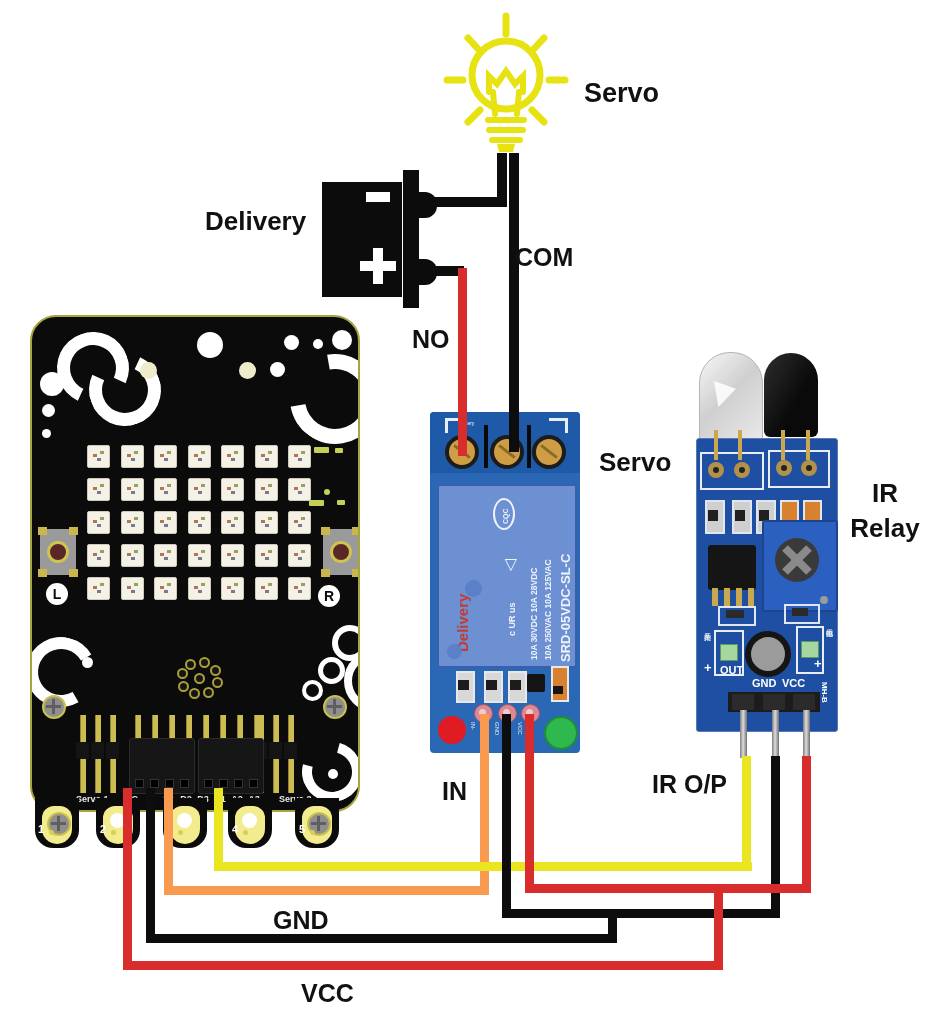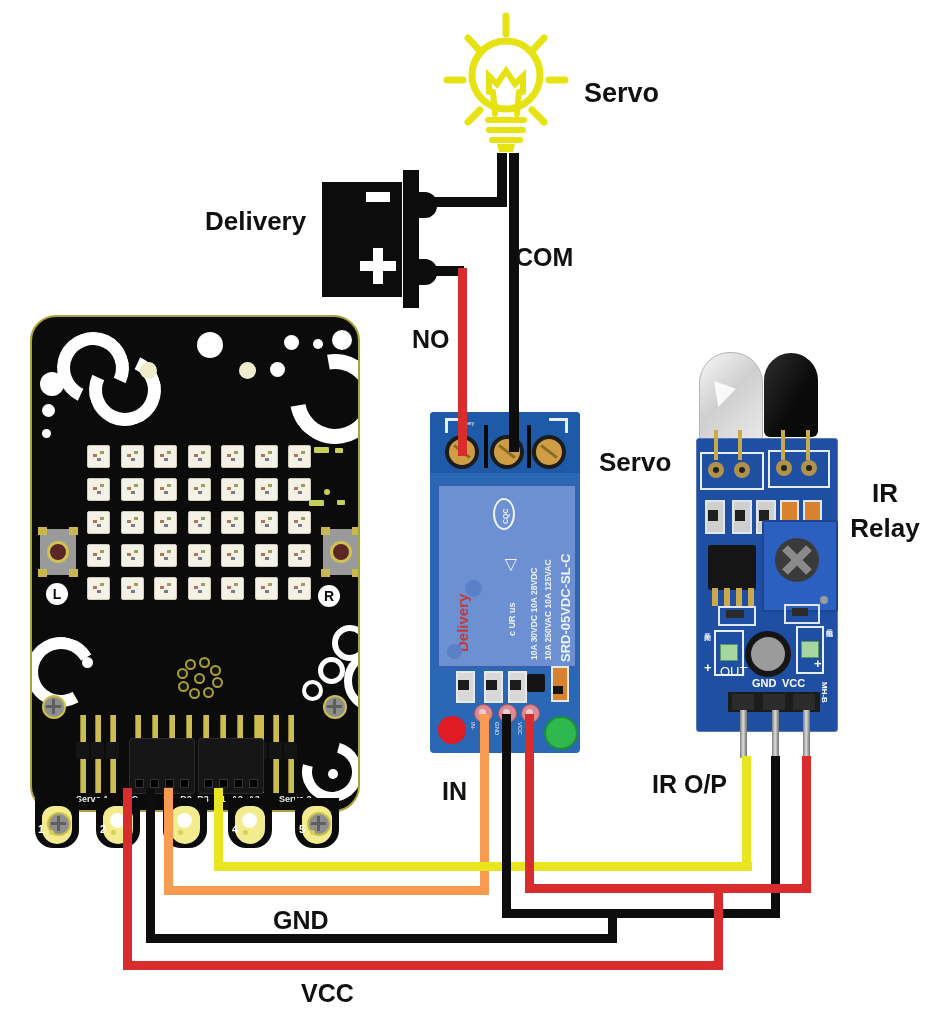--- a/index.html
+++ b/index.html
@@ -257,21 +257,21 @@
     <div class="abs" style="left:18px;top:280px;width:26px;height:42px;border:2px solid #e8eef8;">
       <div class="abs" style="left:4px;top:12px;width:16px;height:15px;background:#a6d7a0;border:1px solid #5d9a58;"></div>
     </div>
     <div class="abs" style="left:100px;top:276px;width:24px;height:44px;border:2px solid #e8eef8;">
       <div class="abs" style="left:3px;top:13px;width:16px;height:15px;background:#a6d7a0;border:1px solid #5d9a58;"></div>
     </div>
     <span class="abs" style="left:6px;top:278px;writing-mode:vertical-rl;font-size:7px;color:#e8eef8;">开关指示</span>
     <span class="abs" style="left:128px;top:274px;writing-mode:vertical-rl;font-size:7px;color:#e8eef8;">电源指示</span>
     <span class="abs" style="left:8px;top:310px;font-size:13px;font-weight:bold;color:#fff;">+</span>
     <span class="abs" style="left:118px;top:306px;font-size:13px;font-weight:bold;color:#fff;">+</span>
-    <span class="abs" style="left:24px;top:314px;font-size:13px;font-weight:normal;color:#fff;">OUT</span>
+    <span class="abs" style="left:24px;top:314px;font-size:11px;font-weight:bold;color:#fff;">OUT</span>
     <span class="abs" style="left:56px;top:327px;font-size:11px;font-weight:bold;color:#fff;">GND</span>
     <span class="abs" style="left:86px;top:327px;font-size:11px;font-weight:bold;color:#fff;">VCC</span>
     <span class="abs" style="left:124px;top:332px;writing-mode:vertical-rl;font-size:8px;font-weight:bold;color:#fff;">MH-B</span>
     <div class="abs" style="left:32px;top:342px;width:92px;height:20px;background:#1c1c1c;"></div>
     <div class="abs" style="left:36px;top:344px;width:22px;height:16px;background:#2b2b2b;"></div>
     <div class="abs" style="left:67px;top:344px;width:22px;height:16px;background:#2b2b2b;"></div>
     <div class="abs" style="left:97px;top:344px;width:22px;height:16px;background:#2b2b2b;"></div>
     <div class="metal" style="left:44px;top:360px;height:48px;"></div>
     <div class="metal" style="left:76px;top:360px;height:48px;"></div>
     <div class="metal" style="left:107px;top:360px;height:46px;"></div>

